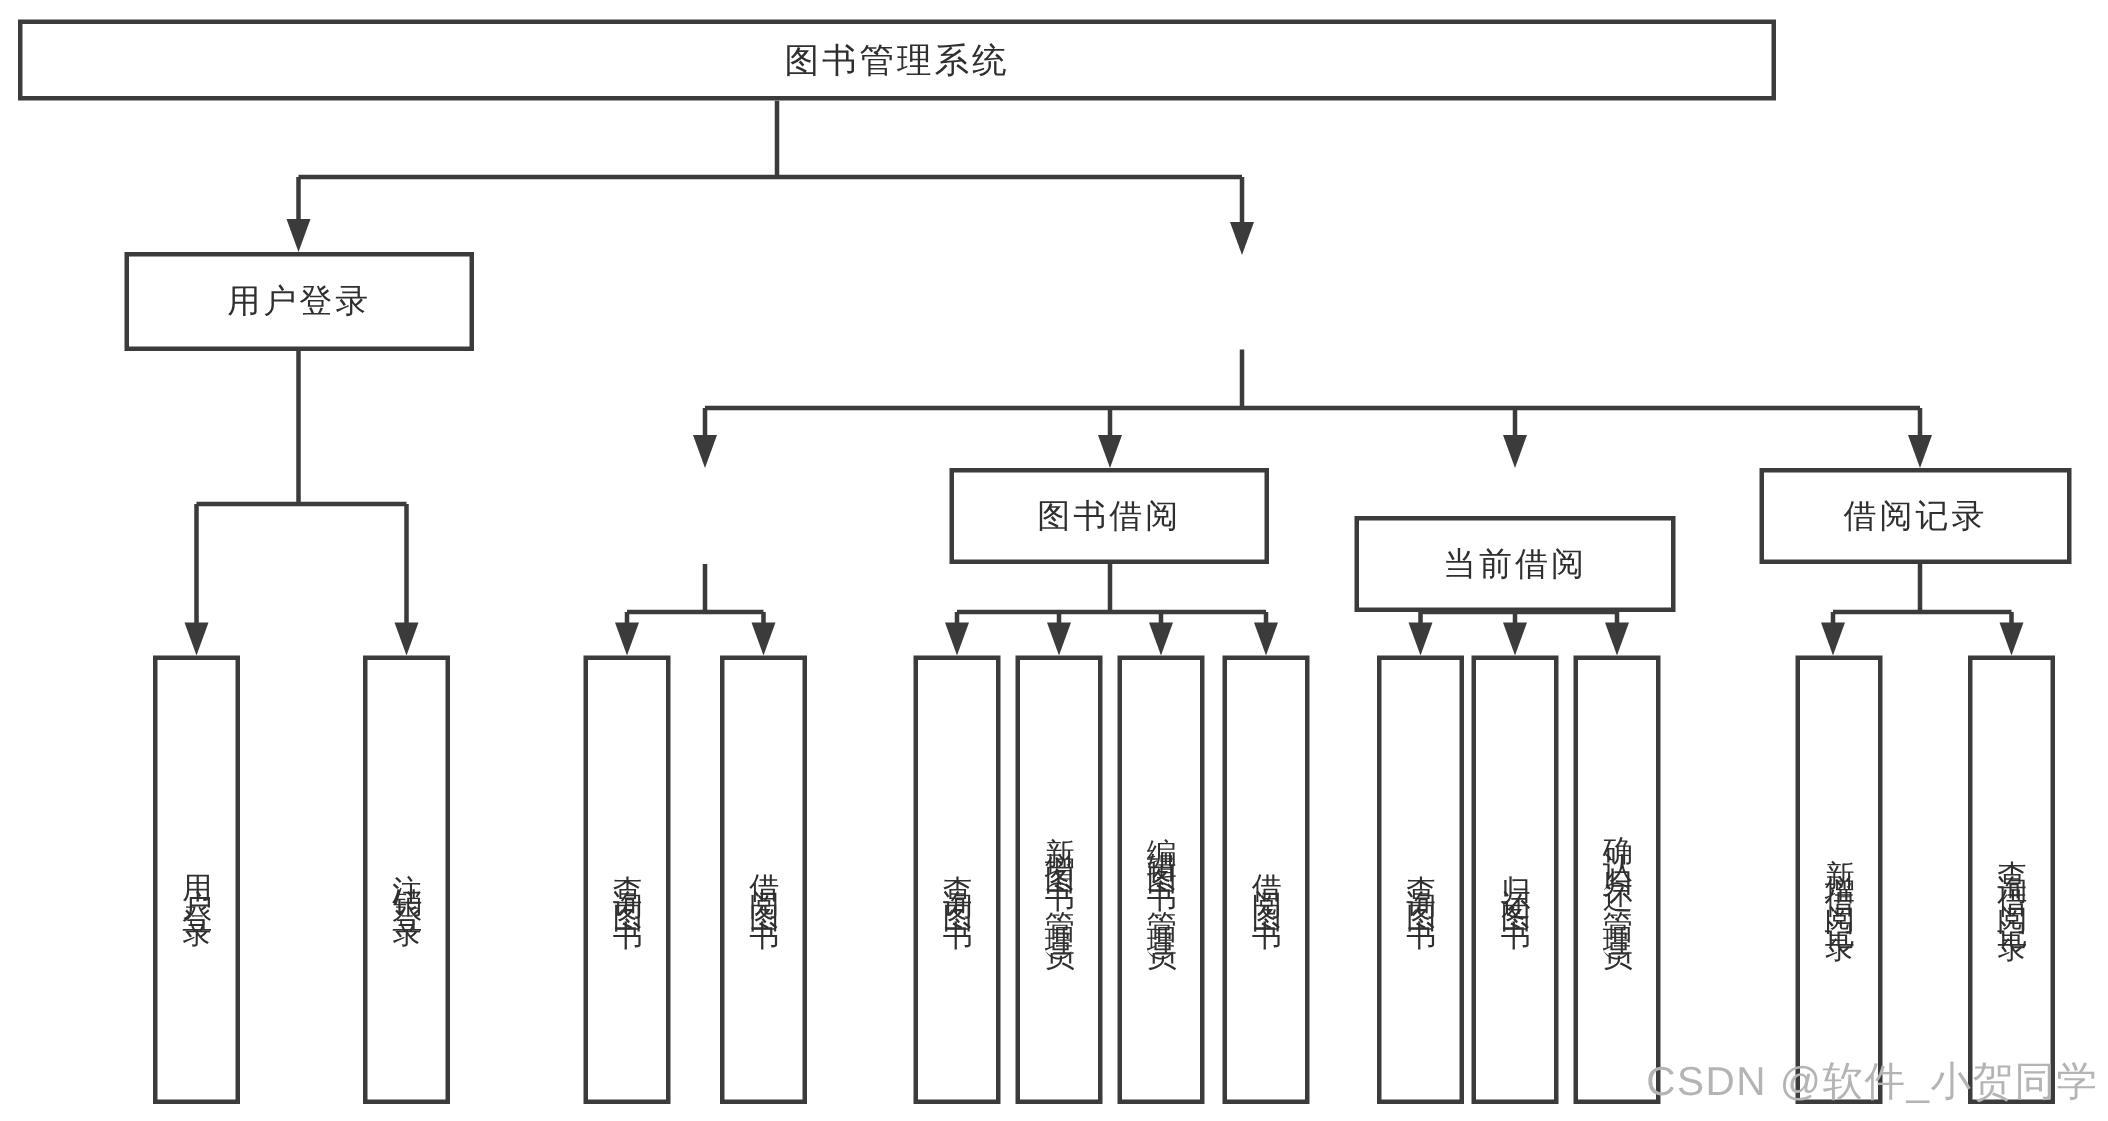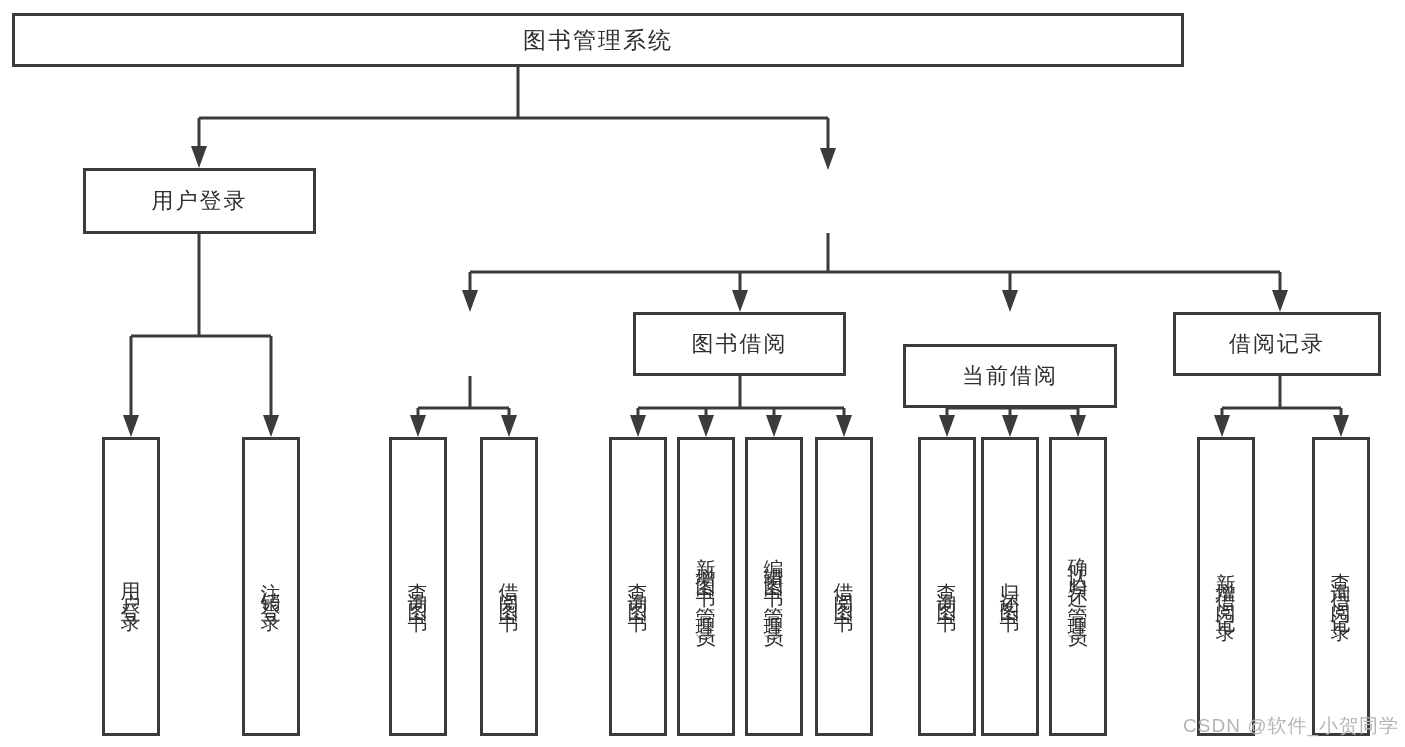--- a/index.html
+++ b/index.html
@@ -39,21 +39,21 @@
     writing-mode: vertical-rl;
     text-orientation: mixed;
     font-size: 20px;
     letter-spacing: 10px;
     line-height: 1;
   }
   .watermark {
     position: absolute;
     right: 6px;
     bottom: 8px;
-    font-size: 19px;
+    font-size: 27px;
     letter-spacing: 1px;
     color: #b4b4b4;
     white-space: nowrap;
     z-index: 5;
     margin-top: 40px;
   }
 </style>
 </head>
 <body>
 

